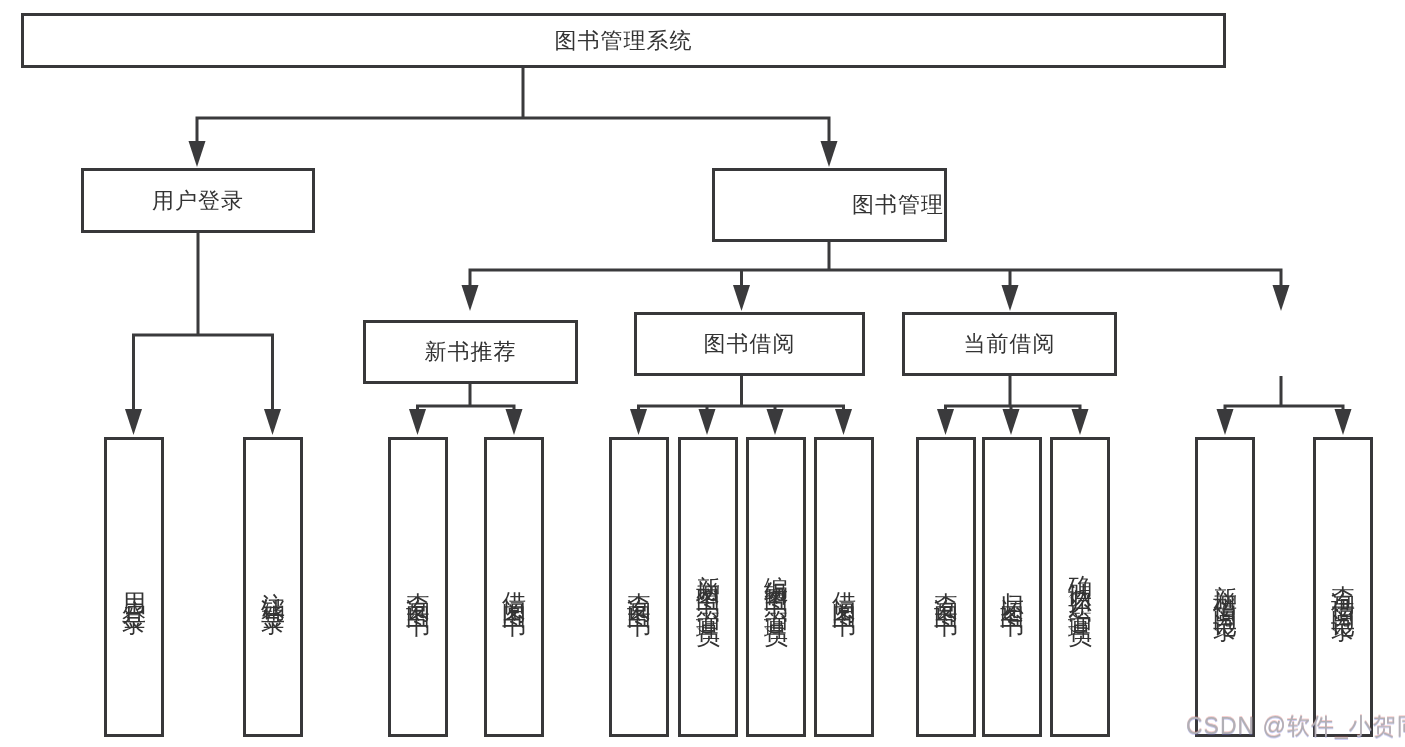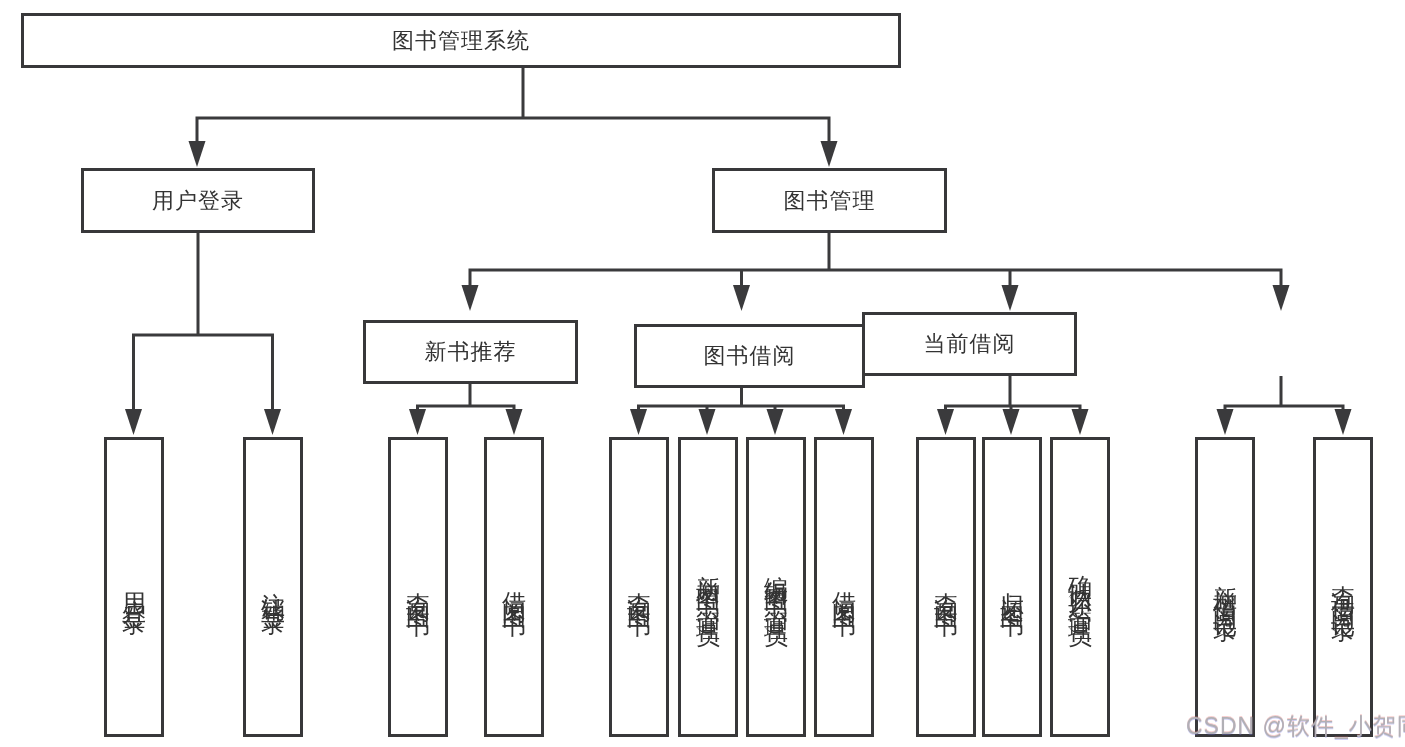--- a/index.html
+++ b/index.html
@@ -79,38 +79,38 @@
       <polygon points="766.5,409 783.5,409 775,435"></polygon>
       <polygon points="835,409 852,409 843.5,435"></polygon>
       <polygon points="937,409 954,409 945.5,435"></polygon>
       <polygon points="1002.5,409 1019.5,409 1011,435"></polygon>
       <polygon points="1071.5,409 1088.5,409 1080,435"></polygon>
       <polygon points="1216.5,409 1233.5,409 1225,435"></polygon>
       <polygon points="1334.5,409 1351.5,409 1343,435"></polygon>
     </g>
   </svg>
 
-  <div class="node hbox" style="left:21px; top:13px; width:880px; height:55px;">
+  <div class="node hbox" style="left:21px; top:13px; width:1205px; height:55px;">
     <span>图书管理系统</span>
   </div>
 
   <div class="node hbox" style="left:81px; top:168px; width:234px; height:65px;">
     <span>用户登录</span>
   </div>
-  <div class="node hbox" style="left:712px; top:168px; width:235px; height:65px;">
+  <div class="node hbox" style="left:712px; top:168px; width:235px; height:74px;justify-content:flex-end;">
     <span>图书管理</span>
   </div>
 
   <div class="node hbox" style="left:363px; top:312px; width:215px; height:64px;margin-top:8px;">
     <span>新书推荐</span>
   </div>
-  <div class="node hbox" style="left:634px; top:324px; width:231px; height:64px;text-align:right;">
+  <div class="node hbox" style="left:634px; top:312px; width:231px; height:64px;text-align:right;">
     <span>图书借阅</span>
   </div>
-  <div class="node hbox" style="left:862px; top:312px; width:215px; height:64px;">
+  <div class="node hbox" style="left:902px; top:312px; width:215px; height:64px;">
     <span>当前借阅</span>
   </div>
 
   <div class="node vbox" style="left:104px; top:437px; width:60px; height:300px;">
     <span>用户登录</span>
   </div>
   <div class="node vbox" style="left:243px; top:437px; width:60px; height:300px;">
     <span>注销登录</span>
   </div>
   <div class="node vbox" style="left:388px; top:437px; width:60px; height:300px;">

